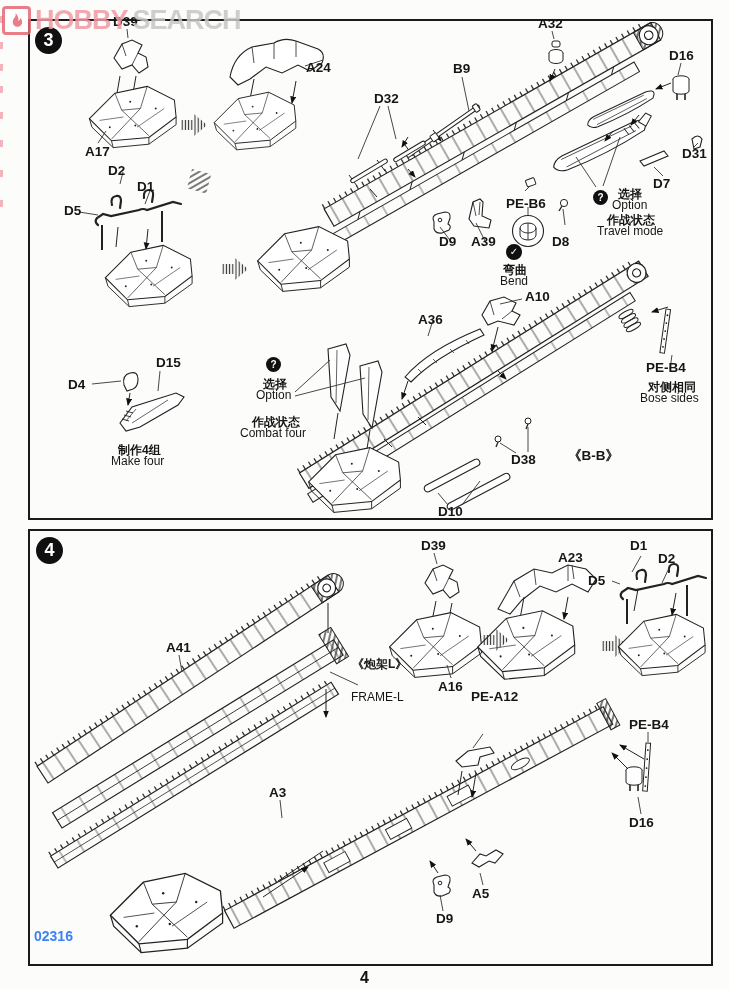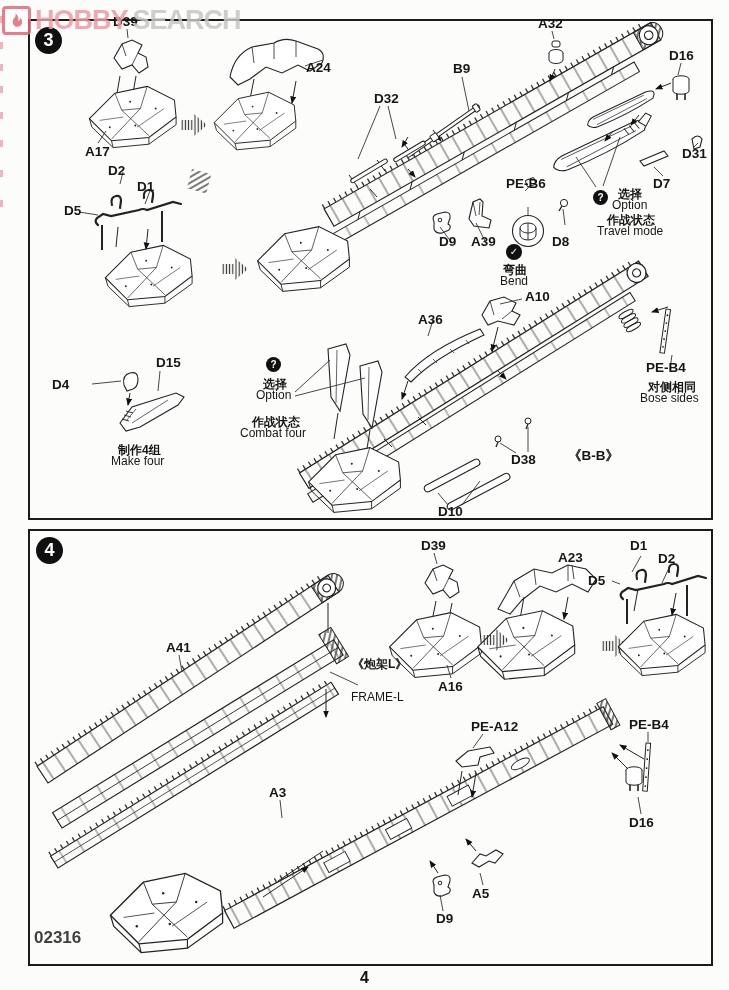--- a/index.html
+++ b/index.html
@@ -12,21 +12,21 @@
   #art3{left:28px;top:19px;}
   #art4{left:28px;top:529px;}
   .badge{position:absolute;width:27px;height:27px;border-radius:50%;background:#101010;color:#fff;
          font-weight:bold;font-size:18px;line-height:27px;text-align:center;z-index:5;}
   .plabel{position:absolute;font-weight:700;font-size:13.5px;color:#161616;white-space:nowrap;z-index:4;}
   .cn{position:absolute;font-weight:600;font-size:12px;color:#161616;white-space:nowrap;z-index:4;}
   .en{position:absolute;font-weight:500;font-size:12px;color:#161616;white-space:nowrap;z-index:4;}
   .qicon,.kicon{position:absolute;width:15px;height:15px;border-radius:50%;background:#101010;color:#fff;
          font-size:10px;line-height:15px;font-weight:bold;text-align:center;z-index:4;}
   .kicon{width:16px;height:16px;line-height:16px;}
-  .footer-code{position:absolute;left:34px;top:928px;font-weight:bold;font-size:17px;color:#404040;}
+  .footer-code{position:absolute;left:34px;top:928px;font-weight:bold;font-size:14px;color:#3b82f6;}
   .footer-page{position:absolute;left:360px;top:969px;font-weight:bold;font-size:16px;color:#111;}
   .wm{position:absolute;left:2px;top:6px;display:flex;align-items:center;gap:4px;z-index:20;opacity:.85;}
   .wm-box{width:23px;height:23px;border:3px solid #e56a75;border-radius:4px;background:#fff;
           display:flex;align-items:center;justify-content:center;}
   .wm-hobby{font-weight:bold;font-size:27px;line-height:1;color:#f09aa4;letter-spacing:-1px;transform:scaleY(1.05);}
   .wm-search{font-weight:bold;font-size:27px;line-height:1;color:#c6c6c6;letter-spacing:-1px;margin-left:1px;transform:scaleY(1.05);}
   .regmark{position:absolute;left:0;width:3px;height:7px;background:#f2b3bc;z-index:1;}
 </style>
 </head>
 <body>
@@ -400,29 +400,29 @@
   <div class="plabel" style="left:538px;top:16px">A32</div>
   <div class="plabel" style="left:453px;top:61px">B9</div>
   <div class="plabel" style="left:374px;top:91px">D32</div>
   <div class="plabel" style="left:669px;top:48px">D16</div>
   <div class="plabel" style="left:85px;top:144px">A17</div>
   <div class="plabel" style="left:108px;top:163px">D2</div>
   <div class="plabel" style="left:137px;top:179px">D1</div>
   <div class="plabel" style="left:64px;top:203px">D5</div>
   <div class="plabel" style="left:682px;top:146px">D31</div>
   <div class="plabel" style="left:653px;top:176px">D7</div>
-  <div class="plabel" style="left:506px;top:176px">PE-B6</div>
+  <div class="plabel" style="left:506px;top:196px">PE-B6</div>
   <div class="plabel" style="left:439px;top:234px">D9</div>
   <div class="plabel" style="left:471px;top:234px">A39</div>
   <div class="plabel" style="left:552px;top:234px">D8</div>
   <div class="plabel" style="left:525px;top:289px">A10</div>
   <div class="plabel" style="left:418px;top:312px">A36</div>
   <div class="plabel" style="left:646px;top:360px">PE-B4</div>
   <div class="plabel" style="left:156px;top:355px">D15</div>
-  <div class="plabel" style="left:52px;top:377px">D4</div>
+  <div class="plabel" style="left:68px;top:377px">D4</div>
   <div class="plabel" style="left:511px;top:452px">D38</div>
   <div class="plabel" style="left:568px;top:447px">《B-B》</div>
   <div class="plabel" style="left:438px;top:504px">D10</div>
 
   <div class="qicon" style="left:593px;top:190px">?</div>
   <div class="cn" style="left:618px;top:186px">选择</div>
   <div class="en" style="left:612px;top:198px">Option</div>
   <div class="cn" style="left:607px;top:212px">作战状态</div>
   <div class="en" style="left:597px;top:224px">Travel mode</div>
 
@@ -443,21 +443,21 @@
   <div class="en" style="left:640px;top:391px">Bose sides</div>
 
   <div class="plabel" style="left:421px;top:538px">D39</div>
   <div class="plabel" style="left:558px;top:550px">A23</div>
   <div class="plabel" style="left:630px;top:538px">D1</div>
   <div class="plabel" style="left:658px;top:551px">D2</div>
   <div class="plabel" style="left:588px;top:573px">D5</div>
   <div class="plabel" style="left:438px;top:679px">A16</div>
   <div class="plabel" style="left:166px;top:640px">A41</div>
   <div class="plabel" style="left:269px;top:785px">A3</div>
-  <div class="plabel" style="left:471px;top:719px">PE-A12</div>
+  <div class="plabel" style="left:471px;top:689px">PE-A12</div>
   <div class="plabel" style="left:629px;top:717px">PE-B4</div>
   <div class="plabel" style="left:629px;top:815px">D16</div>
   <div class="plabel" style="left:472px;top:886px">A5</div>
   <div class="plabel" style="left:436px;top:911px">D9</div>
 
   <div class="cn" style="left:352px;top:656px">《炮架L》</div>
   <div class="en" style="left:351px;top:690px">FRAME-L</div>
 
   <div class="footer-code">02316</div>
   <div class="footer-page">4</div>

